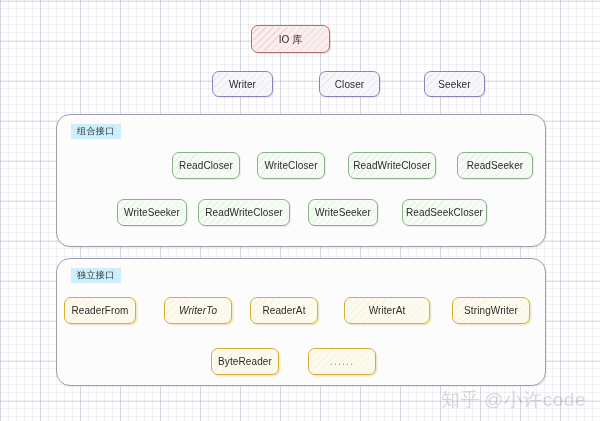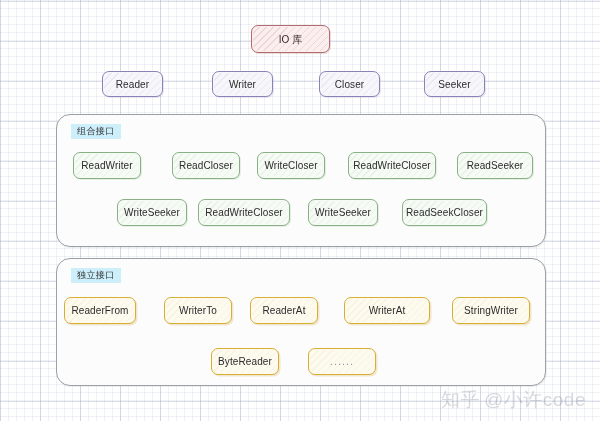--- a/index.html
+++ b/index.html
@@ -134,40 +134,34 @@
 </style>
 </head>
 <body>
 
 <div id="canvas">
 
   <div class="node n-root" style="left:251px; top:25px; width:79px; height:28px;">
     <span>IO 库</span>
   </div>
 
-  <div class="node n-purple" style="left:102px; top:71px; width:61px; height:26px;">
-    <span>Reader</span>
-  </div>
   <div class="node n-purple" style="left:212px; top:71px; width:61px; height:26px;">
     <span>Writer</span>
   </div>
   <div class="node n-purple" style="left:319px; top:71px; width:61px; height:26px;">
     <span>Closer</span>
   </div>
   <div class="node n-purple" style="left:424px; top:71px; width:61px; height:26px;">
     <span>Seeker</span>
   </div>
 
   <div class="panel" style="left:56px; top:114px; width:490px; height:133px;font-family:Liberation Serif, serif;">
     <div class="panel-label" style="left:14px; top:9px;">组合接口</div>
   </div>
 
-  <div class="node n-green" style="left:73px; top:152px; width:68px; height:27px;">
-    <span>ReadWriter</span>
-  </div>
   <div class="node n-green" style="left:172px; top:152px; width:68px; height:27px;">
     <span>ReadCloser</span>
   </div>
   <div class="node n-green" style="left:257px; top:152px; width:68px; height:27px;">
     <span>WriteCloser</span>
   </div>
   <div class="node n-green" style="left:457px; top:152px; width:76px; height:27px;">
     <span>ReadSeeker</span>
   </div>
   <div class="node n-green" style="left:348px; top:152px; width:88px; height:27px;">
@@ -187,21 +181,21 @@
     <span>ReadSeekCloser</span>
   </div>
 
   <div class="panel" style="left:56px; top:258px; width:490px; height:128px;">
     <div class="panel-label" style="left:14px; top:9px;">独立接口</div>
   </div>
 
   <div class="node n-orange" style="left:64px; top:297px; width:72px; height:27px;">
     <span>ReaderFrom</span>
   </div>
-  <div class="node n-orange" style="left:164px; top:297px; width:68px; height:27px;">
+  <div class="node n-orange" style="left:164px; top:297px; width:68px; height:27px;font-style:italic;">
     <span>WriterTo</span>
   </div>
   <div class="node n-orange" style="left:250px; top:297px; width:68px; height:27px;">
     <span>ReaderAt</span>
   </div>
   <div class="node n-orange" style="left:344px; top:297px; width:86px; height:27px;">
     <span>WriterAt</span>
   </div>
   <div class="node n-orange" style="left:452px; top:297px; width:78px; height:27px;">
     <span>StringWriter</span>

